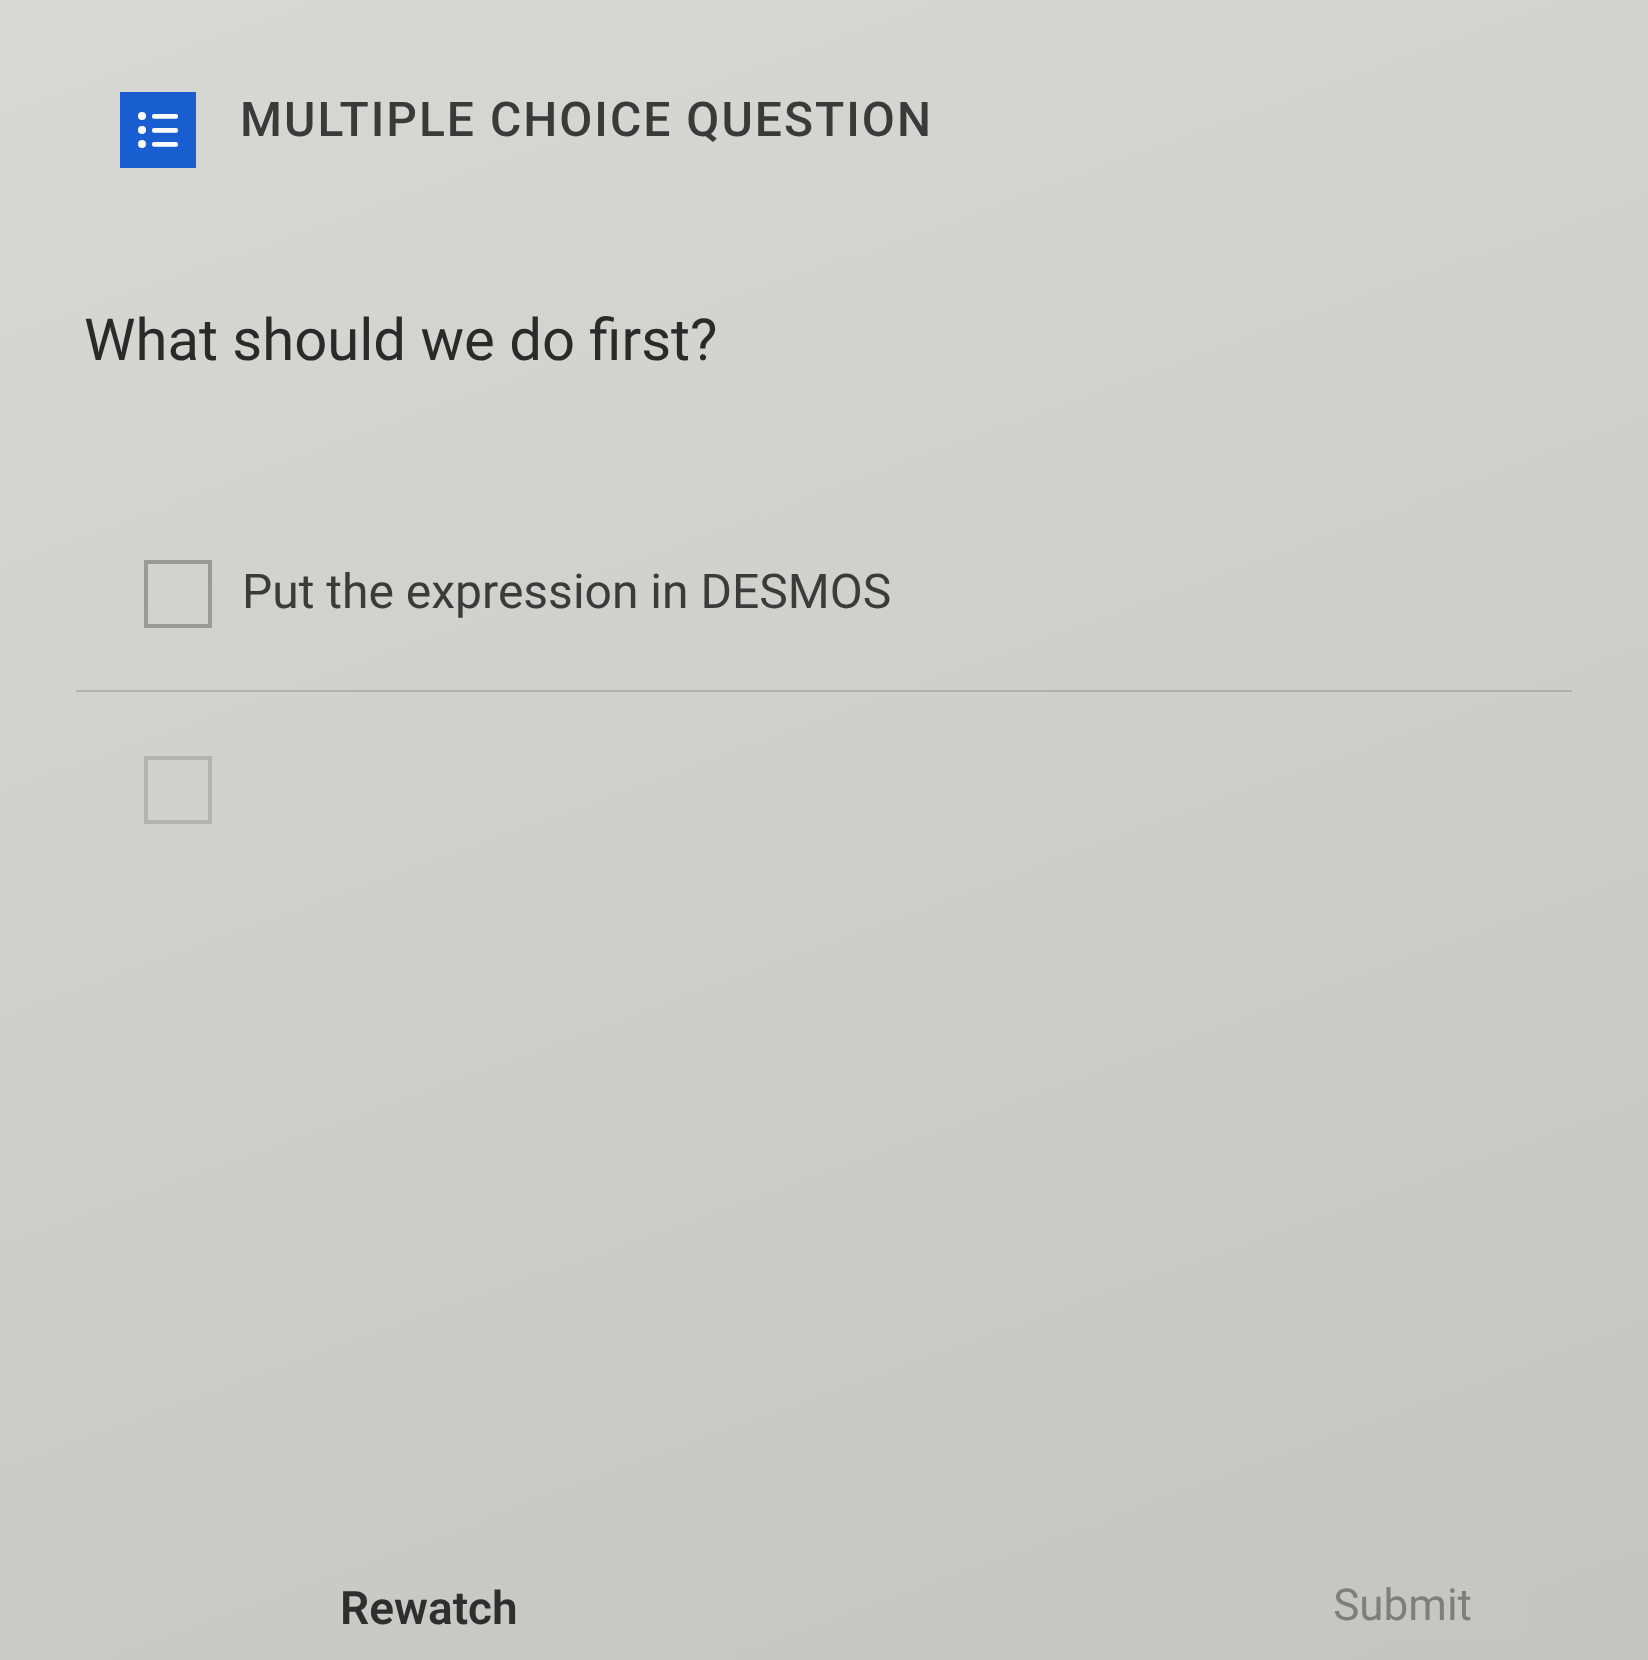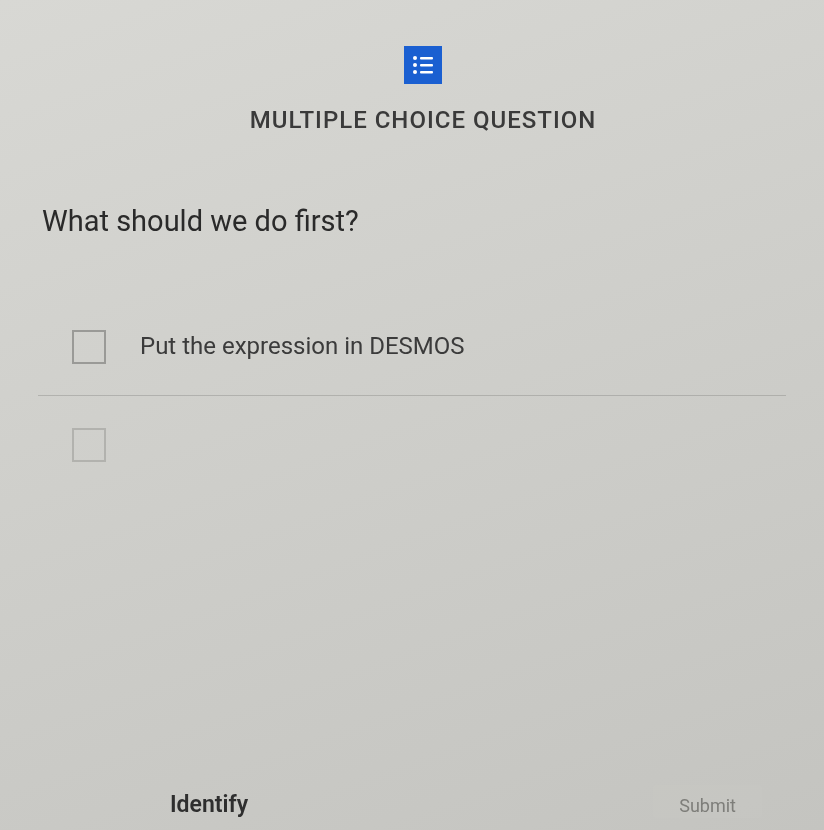--- a/index.html
+++ b/index.html
@@ -6,25 +6,24 @@
     html, body { width: 824px; height: 830px; }
     body {
       background: linear-gradient(160deg, #d8d8d4 0%, #d0d0cc 40%, #c4c4c0 100%);
       font-family: -apple-system, BlinkMacSystemFont, "Segoe UI", Roboto, Helvetica, Arial, sans-serif;
       color: #2c2c2c;
       padding: 46px 38px 0 38px;
       position: relative;
     }
     .header {
       display: flex;
-      align-items: center;
+      align-items: flex-start;
       gap: 22px;
       margin-bottom: 70px;
       padding-left: 22px;
-      flex-direction: column;
     }
     .icon-box {
       width: 38px;
       height: 38px;
       background: #1a5fd1;
       display: flex;
       align-items: center;
       justify-content: center;
       flex-shrink: 0;
     }
@@ -39,21 +38,21 @@
       font-size: 29px;
       color: #2a2a2a;
       font-weight: 400;
       margin-bottom: 60px;
       padding-left: 4px;
     }
     .options { }
     .option {
       display: flex;
       align-items: flex-start;
-      gap: 34px;
+      gap: 15px;
       padding: 30px 10px 30px 34px;
       border-bottom: 1px solid rgba(120,120,118,0.35);
     }
     .option:last-of-type { border-bottom: none; }
     .checkbox {
       width: 34px;
       height: 34px;
       border: 2px solid #9a9a97;
       background: transparent;
       flex-shrink: 0;
@@ -73,21 +72,21 @@
       justify-content: space-between;
       align-items: flex-end;
       padding: 0 62px 0 170px;
     }
     .rewatch {
       font-size: 23px;
       font-weight: 600;
       color: #2e2e2e;
     }
     .submit {
-      font-size: 18px;
+      font-size: 22px;
       font-weight: 400;
       color: #7e7e7a;
       background: rgba(200,200,196,0.4);
       padding: 10px 26px 2px 26px;
       border-radius: 2px;
     }
   </style>
 </head>
 <body>
 
@@ -117,15 +116,15 @@
   </div>
 
   <div class="option">
     <div class="checkbox faded"></div>
   </div>
 
 
 </div>
 
 <div class="actions">
-  <div class="rewatch">Identify</div>
+  <div class="rewatch">Rewatch</div>
   <div class="submit">Submit</div>
 </div>
 
 </body></html>

